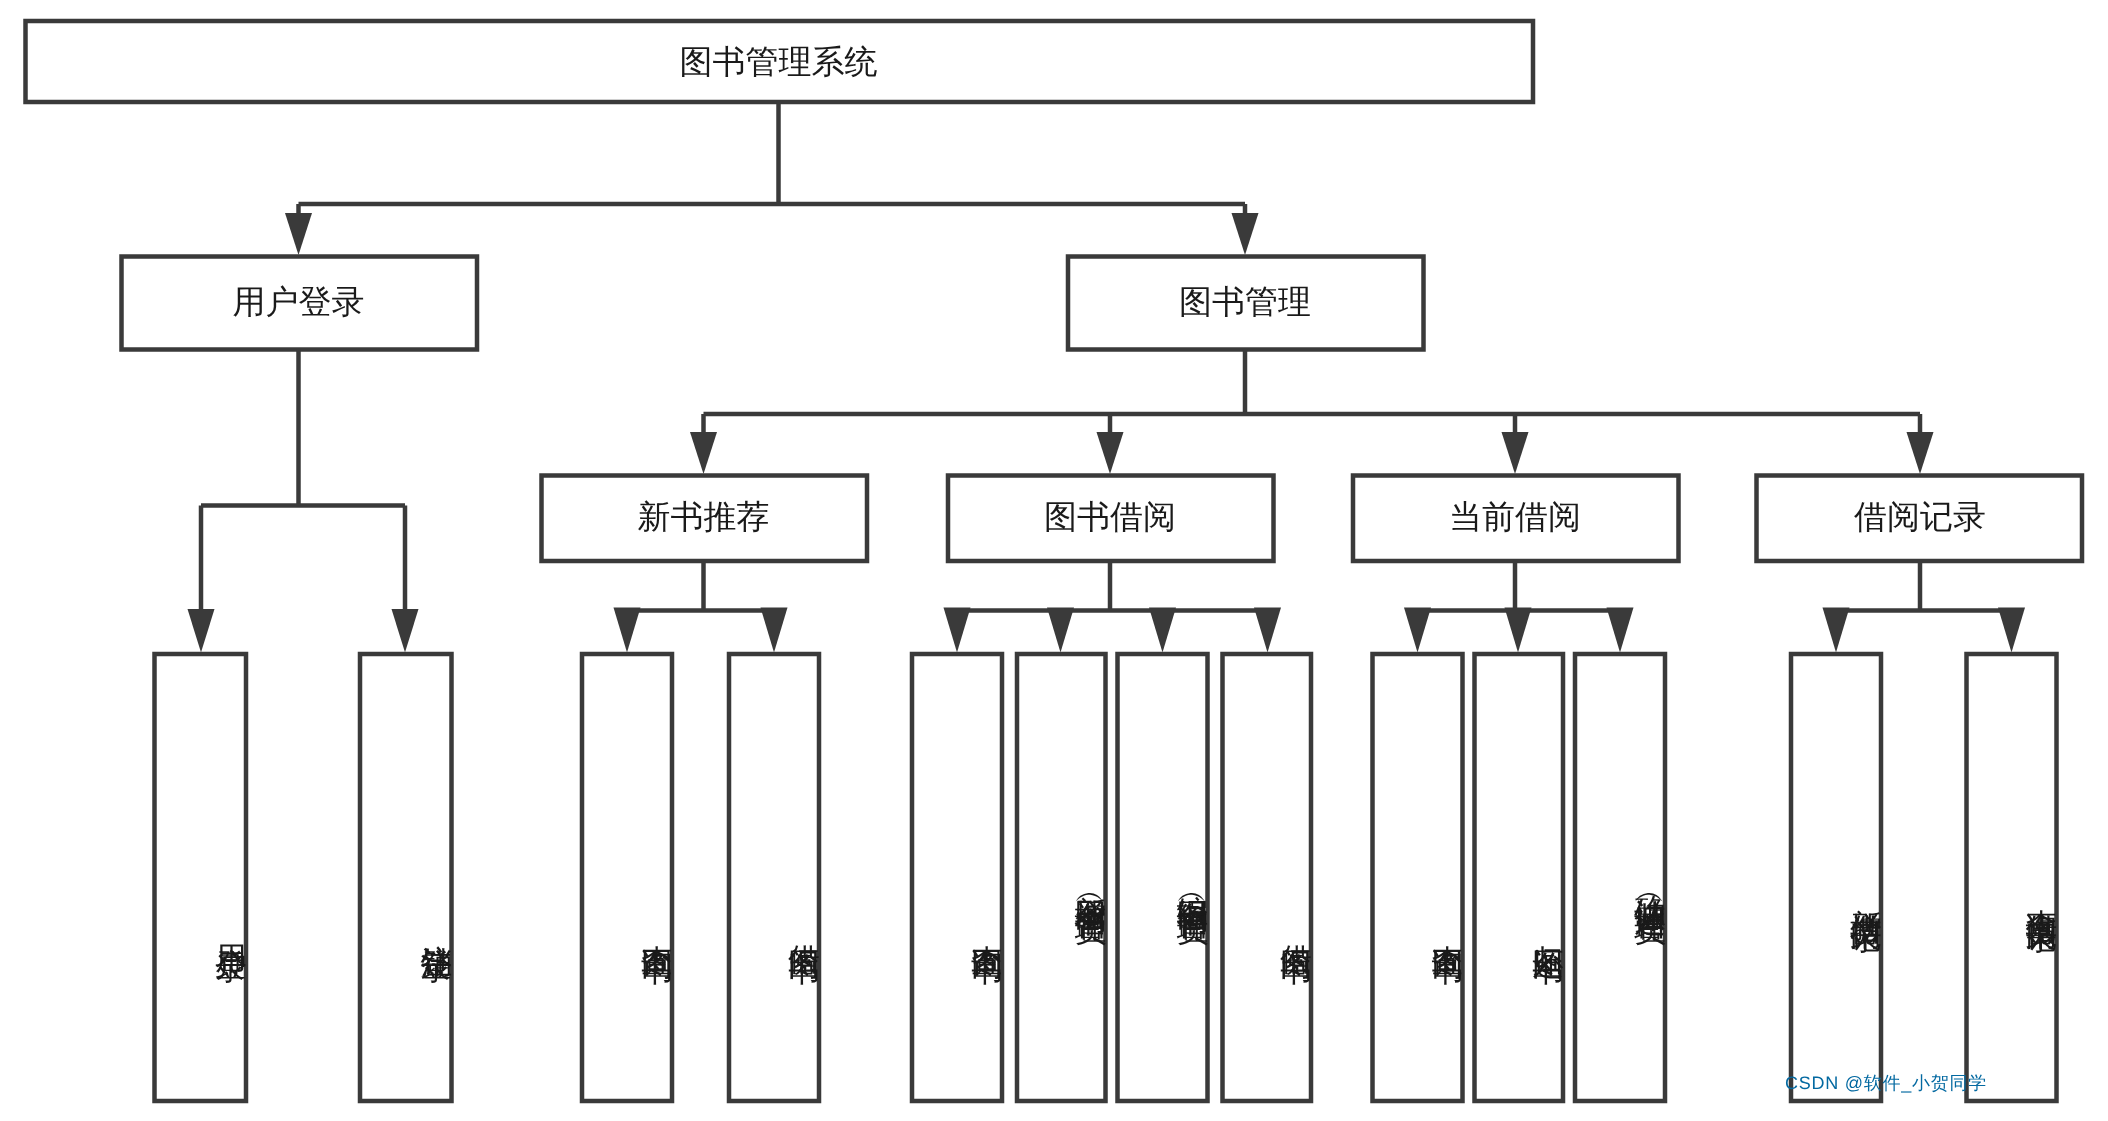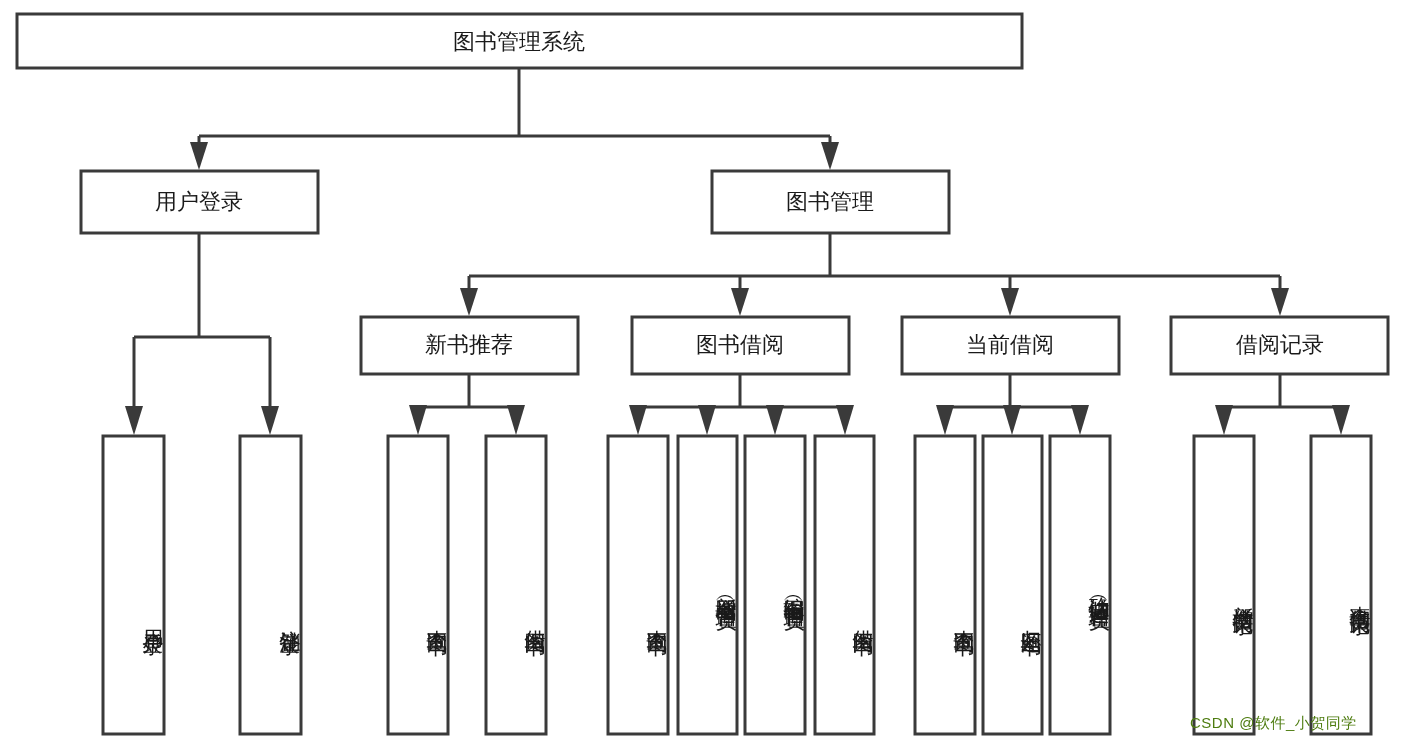--- a/index.html
+++ b/index.html
@@ -60,22 +60,22 @@
     letter-spacing: 2px;
     white-space: nowrap;
     display: flex;
     align-items: flex-start;
     justify-content: center;
     pointer-events: none;
   }
   .watermark {
     position: absolute;
     font-family: "Liberation Sans", "DejaVu Sans", sans-serif;
-    font-size: 15px;
-    color: #4d7c0f;
+    font-size: 12px;
+    color: #0369a1;
     white-space: nowrap;
     letter-spacing: 0.5px;
   }
 </style>
 </head>
 <body>
 
 <div id="diagram-root">
 
   <svg class="diagram-canvas" viewBox="0 0 1405 747" xmlns="http://www.w3.org/2000/svg">

